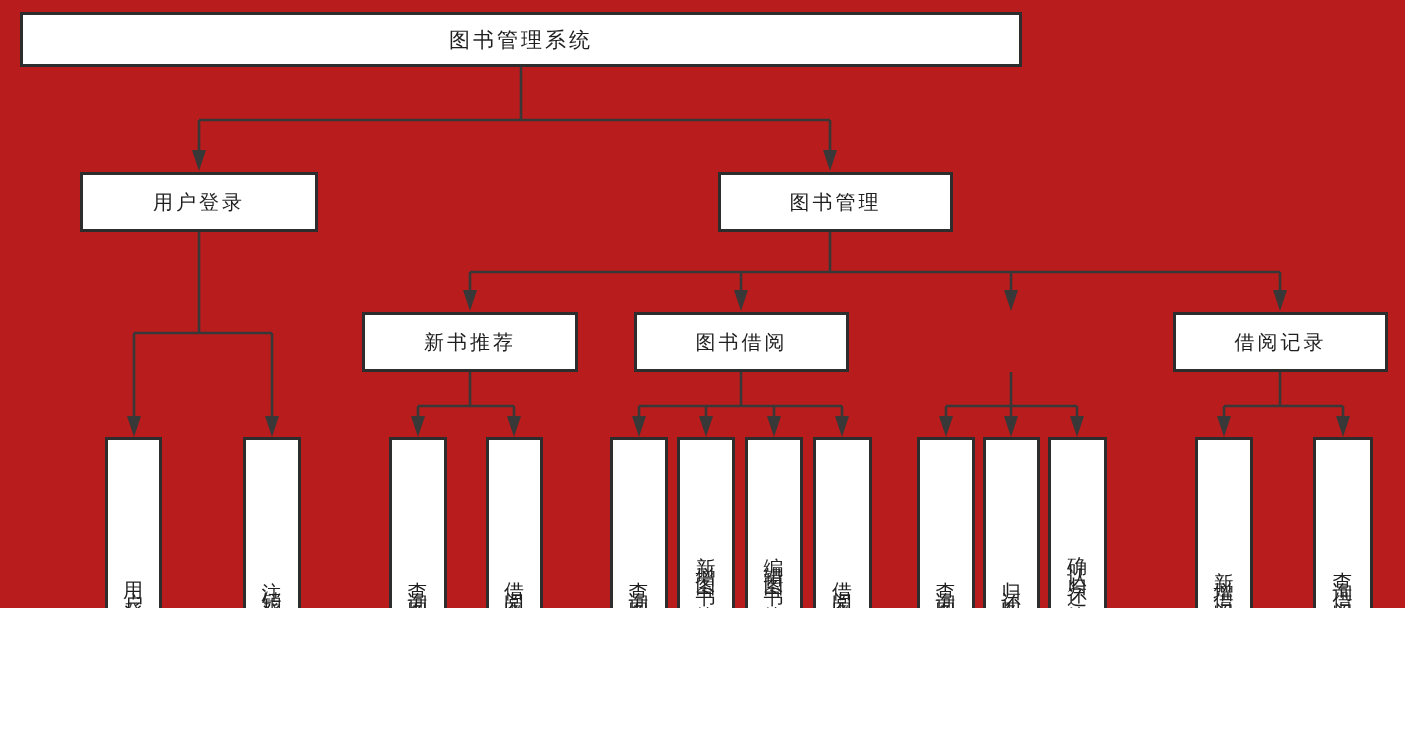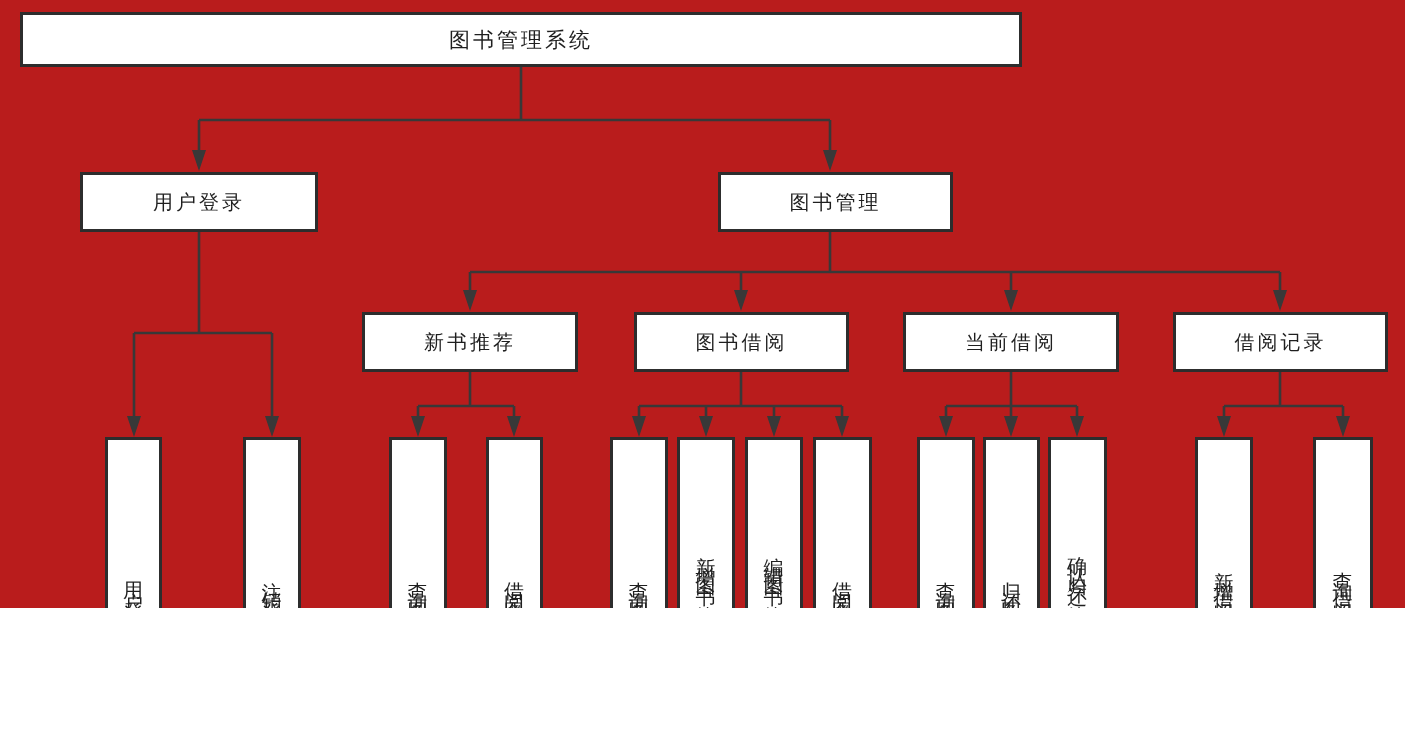--- a/index.html
+++ b/index.html
@@ -87,23 +87,20 @@
   <div class="box hbox" style="left:710px; top:172px; width:235px; height:60px;margin-left:8px;">
     <span class="lbl">图书管理</span>
   </div>
 
   <div class="box hbox" style="left:634px; top:312px; width:215px; height:60px;">
     <span class="lbl">图书借阅</span>
   </div>
   <div class="box hbox" style="left:362px; top:312px; width:216px; height:60px;">
     <span class="lbl">新书推荐</span>
   </div>
-  <div class="box hbox" style="left:903px; top:312px; width:216px; height:60px;">
-    <span class="lbl">当前借阅</span>
-  </div>
   <div class="box hbox" style="left:1173px; top:312px; width:215px; height:60px;font-family:Liberation Mono, monospace;">
     <span class="lbl">借阅记录</span>
   </div>
 
   <div class="box vbox" style="left:105px; width:57px;">
     <span class="vlbl">用户登录</span>
   </div>
   <div class="box vbox" style="left:243px; width:58px;">
     <span class="vlbl">注销登录</span>
   </div>

